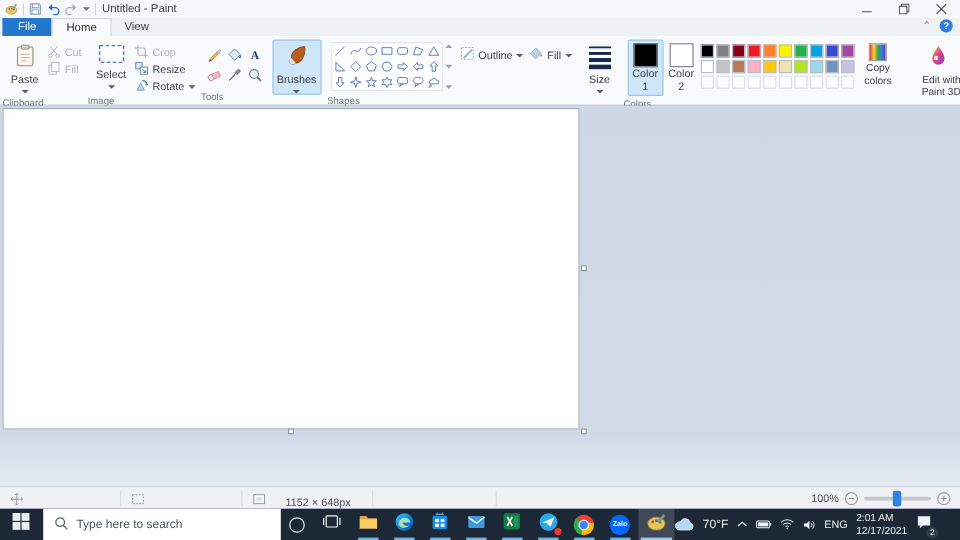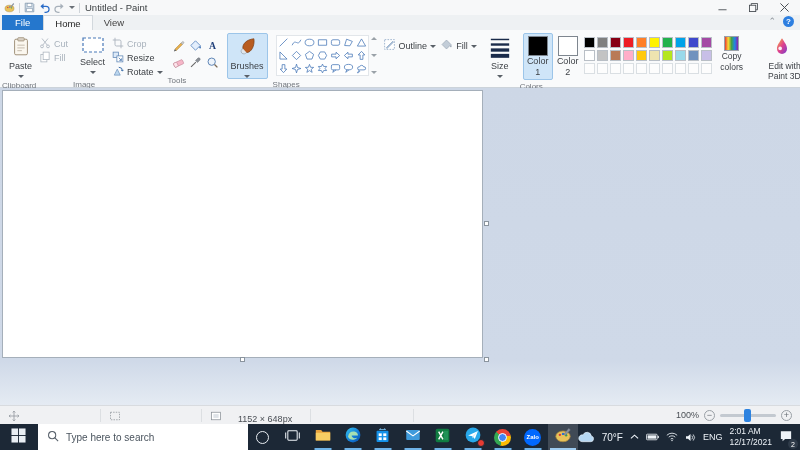--- a/index.html
+++ b/index.html
@@ -81,21 +81,21 @@
 .cortana-ring {width:13px; height:13px; border:1.5px solid #e9eef3; border-radius:50%;}
 .apps {display:flex;}
 .app-slot {width:30px; display:flex; align-items:center; justify-content:center; position:relative;}
 .app-slot.active {background:rgba(255,255,255,0.16);}
 .run-ind {position:absolute; bottom:0; left:50%; transform:translateX(-50%); width:17px; height:2px; background:#6fb3e8;}
 .app-slot.active .run-ind {width:26px; background:#9ecbf0;}
 .badge-dot {position:absolute; right:3px; bottom:3px; width:8px; height:8px; border-radius:50%; background:#e63b32; border:1px solid #1c2836;}
 .chrome-outer {width:17px; height:17px; border-radius:50%; background:conic-gradient(from -45deg,#ea4335 0 120deg,#fbbc05 0 240deg,#34a853 0 360deg); position:relative;}
 .chrome-inner {position:absolute; inset:4px; background:#4285f4; border:1.5px solid #fff; border-radius:50%;}
 .zalo-icon {width:17px; height:17px; border-radius:50%; background:#0068ff; color:#fff; font-size:6px; font-weight:bold; display:flex; align-items:center; justify-content:center;}
-.tray {margin-left:auto; display:flex; align-items:center; gap:7px; padding-right:4px;}
+.tray {margin-left:auto; display:flex; align-items:center; gap:7px; padding-right:20px;}
 .tray-item {display:flex; align-items:center; justify-content:center;}
 .temp {font-size:10px;}
 .lang {font-size:9px;}
 .clock {font-size:8.5px; line-height:1.25; text-align:left;}
 .notif {position:relative; padding-right:3px;}
 .notif-badge {position:absolute; right:-2px; bottom:-3px; width:10px; height:10px; border-radius:50%; background:#2f3b49; color:#fff; font-size:7px; display:flex; align-items:center; justify-content:center;}
 </style>
 </head>
 <body>
 

